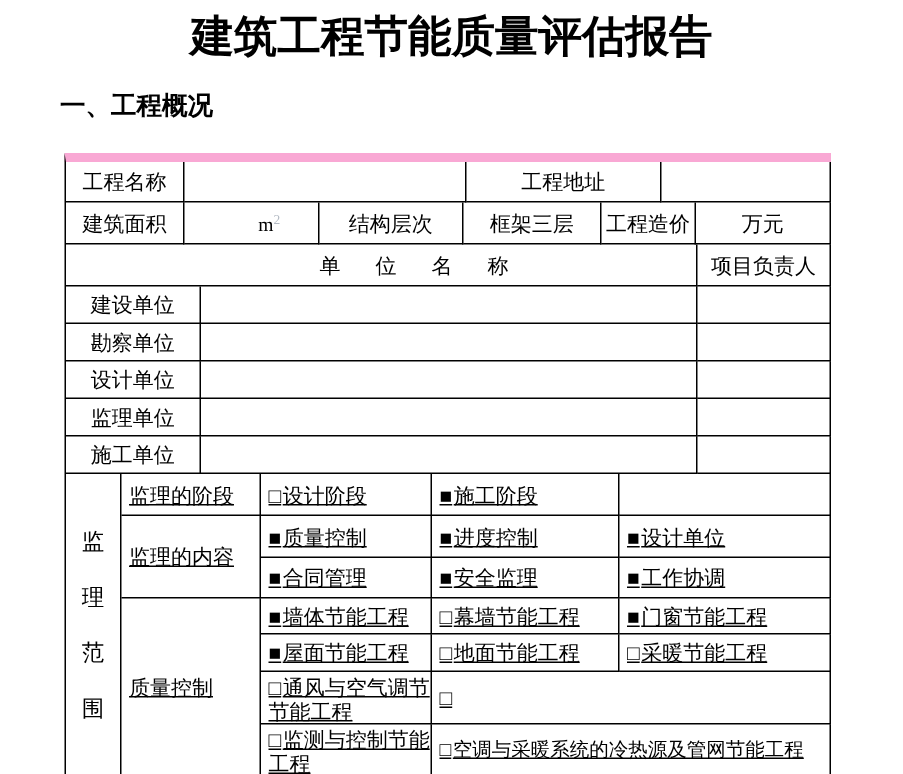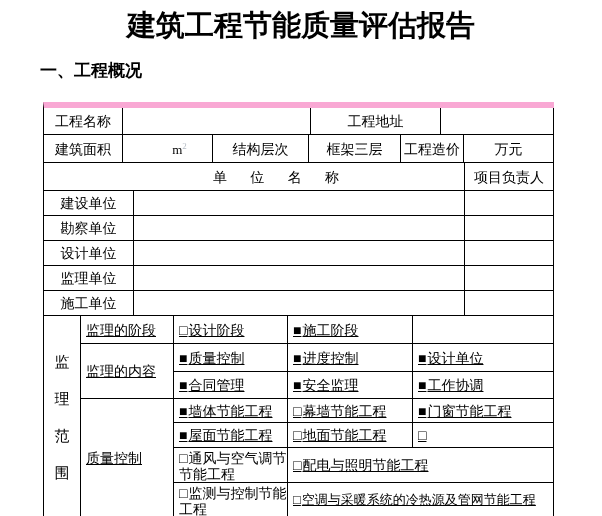--- a/index.html
+++ b/index.html
@@ -34,20 +34,21 @@
     border-bottom:1px solid #000;
     display:flex; align-items:center; justify-content:center;
     font-size:14px; line-height:16px;
     overflow:hidden;
   }
   .left { justify-content:flex-start; padding-left:5px;text-decoration:underline; }
   .ml {
     display:block;
     padding:2px 0 0 5px;
     line-height:16px;
+    text-decoration:underline;
   }
   .pre  { white-space:pre-line; }
   .prec { white-space:pre;margin-left:44px; }
   .box { margin-right:1px; }
   .vlabel {
     line-height:37px;
     font-size:15px;
     text-align:center;
   }
   .unit-m { font-family:"Liberation Serif", serif; font-size:13px;margin-left:24px; }
@@ -193,30 +194,30 @@
               <div class="c left" style="width:114px">
                 <span class="box">■</span>
                   <span>屋面节能工程</span>
               </div>
               <div class="c left" style="width:125px">
                 <span class="box">□</span>
                   <span>地面节能工程</span>
               </div>
               <div class="c left" style="width:141px">
                 <span class="box">□</span>
+                  <span>采暖节能工程</span>
               </div>
             </div>
             <div class="r" style="height:35px">
               <div class="c ml" style="width:114px">
                 <span class="box">□</span><span class="pre">通风与空气调节
 节能工程</span>
               </div>
               <div class="c left" style="width:266px">
                 <span class="box">□</span>
-                  <span>配电与照明节能工程</span>
               </div>
             </div>
             <div class="r" style="height:35px">
               <div class="c ml" style="width:114px">
                 <span class="box">□</span><span class="pre">监测与控制节能
 工程</span>
               </div>
               <div class="c left small" style="width:266px">
                 <span class="box">□</span>
                   <span>空调与采暖系统的冷热源及管网节能工程</span>

